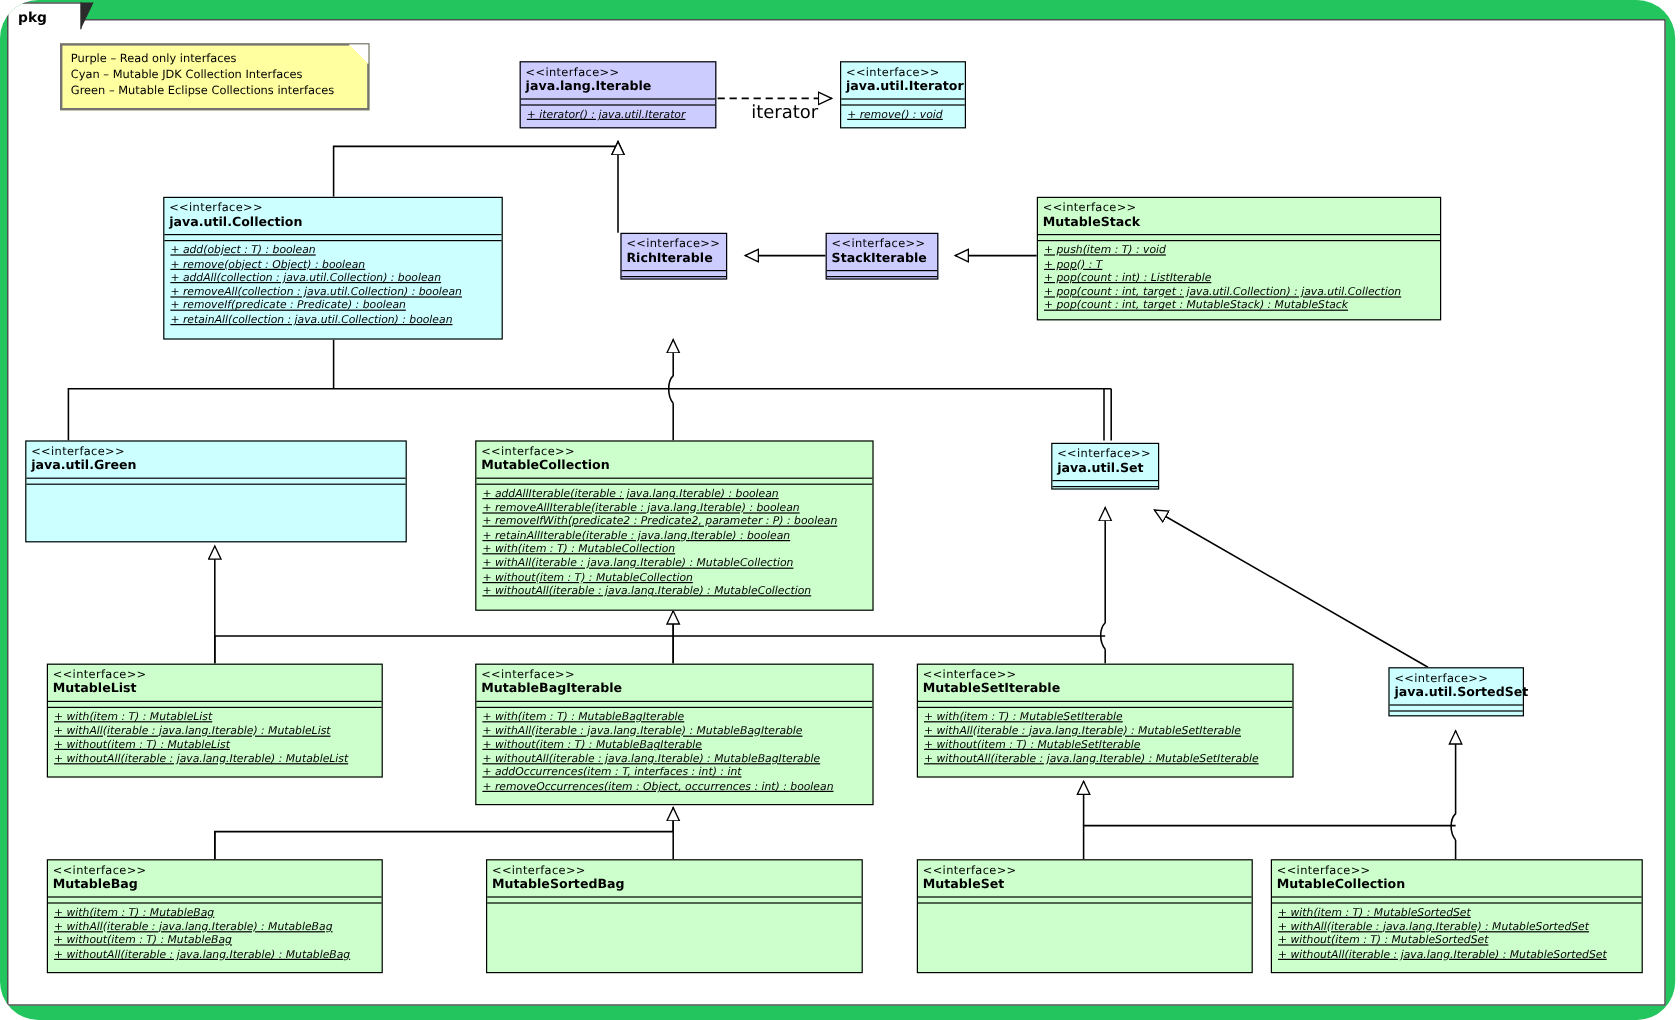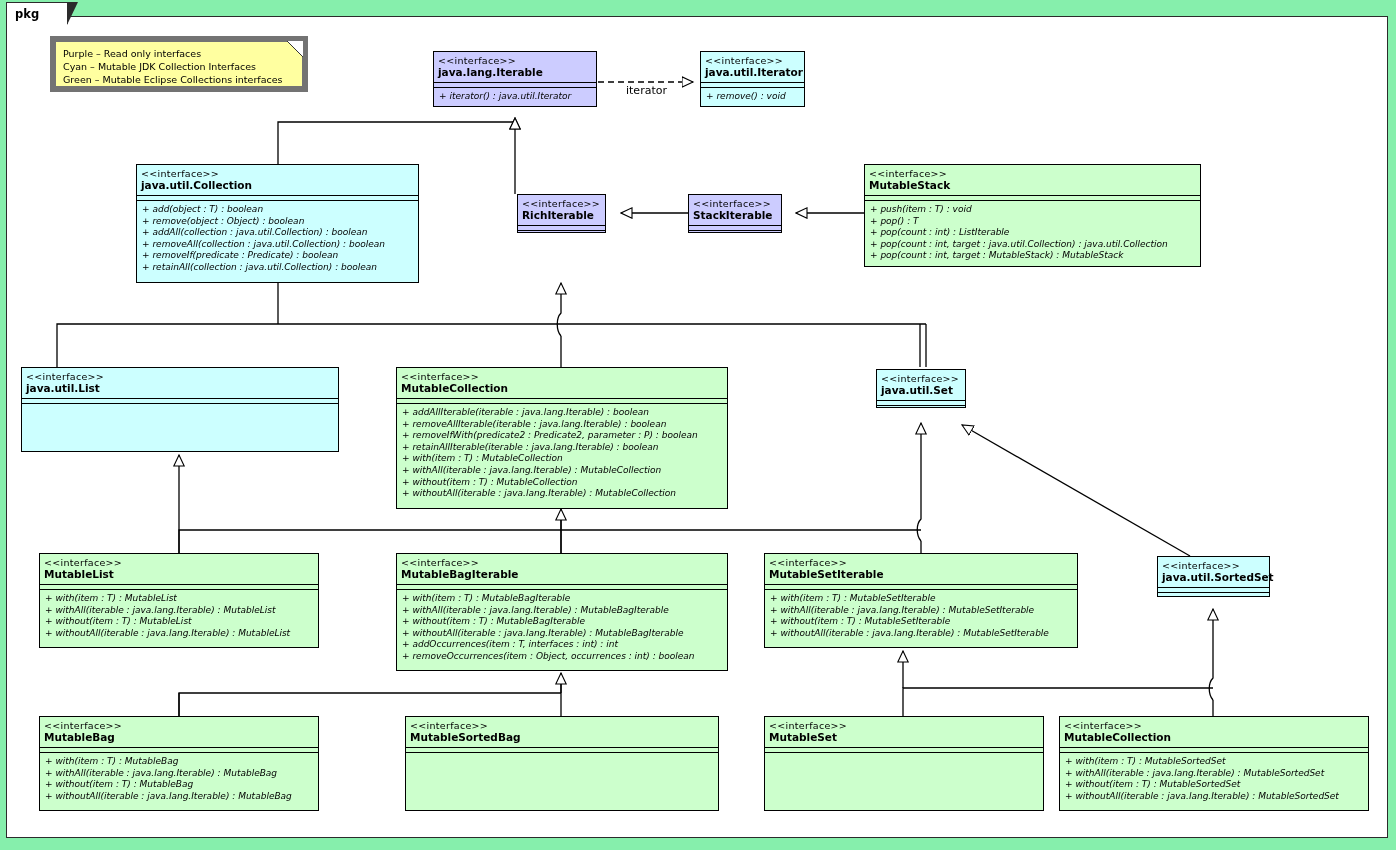--- a/index.html
+++ b/index.html
@@ -1,45 +1,45 @@
 <!DOCTYPE html>
 <html><head>
 <meta charset="utf-8">
 <style>
   html,body{margin:0;padding:0;background:#ffffff;}
   body{font-family:"DejaVu Sans","Liberation Sans",sans-serif;}
-  #canvas{position:relative;width:1396px;height:850px;background:#86efac;overflow:hidden;}
+  #canvas{position:relative;width:1396px;height:850px;background:#22c55e;overflow:hidden;border-radius:32px;}
 
   
   #pkg-frame{position:absolute;left:6px;top:16px;width:1382px;height:822px;border:1.5px solid #2b2b2b;box-sizing:border-box;background:#fff;}
   #pkg-tab{position:absolute;left:6px;top:2px;width:62px;height:22px;border:1.5px solid #2b2b2b;border-bottom:none;box-sizing:border-box;background:#fff;
            font-size:11.5px;font-weight:bold;color:#000;display:flex;align-items:center;padding-left:8px;}
   #pkg-tab:after{content:"";position:absolute;right:-11px;top:-1.5px;width:0;height:0;border-left:11px solid #2b2b2b;border-bottom:23px solid transparent;}
   #pkg-tab-inner{position:absolute;right:-9px;top:0px;width:0;height:0;border-left:9px solid #fff;border-bottom:21px solid transparent;}
 
   
-  .note{position:absolute;background:#ffffa0;border:6px solid #737373;box-sizing:border-box;padding:5px 7px;}
+  .note{position:absolute;background:#ffffa0;border:2px solid #737373;box-sizing:border-box;padding:5px 7px;}
   .note .corner2{position:absolute;right:-1px;top:-1px;width:16px;height:16px;
      background:linear-gradient(to bottom left, #fff 0 49.6%, #333 49.6% 52%, #ffffa0 52% 100%);}
   .note-line{font-size:9.5px;line-height:13px;color:#000;white-space:nowrap;}
 
   
   .uml{position:absolute;border:1.6px solid #000;box-sizing:border-box;background:#ccf;}
   .uml .hdr{padding:3px 4px 4px;line-height:11.5px;}
   .uml .stereo{font-size:9.5px;letter-spacing:0.3px;color:#000;}
   .uml .name{font-size:10.5px;font-weight:bold;color:#000;}
   .uml .sep{height:0;border-top:1.3px solid #000;}
   .uml .attrs{height:4px;border-bottom:1.3px solid #000;}
   .uml .ops{padding:3px 5px 4px 5px;}
-  .uml .op{font-size:9px;font-style:italic;line-height:11.6px;color:#000;white-space:nowrap;}
+  .uml .op{font-size:9px;font-style:italic;line-height:11.6px;color:#000;white-space:nowrap;text-decoration:underline;}
   .uml.purple{background:#ccccff;}
   .uml.cyan{background:#ccffff;}
   .uml.green{background:#ccffcc;}
   svg.overlay{position:absolute;left:0;top:0;width:1400px;height:850px;pointer-events:none;}
-  .edge-label{position:absolute;font-size:11px;color:#000;}
+  .edge-label{position:absolute;font-size:15px;color:#000;}
 </style>
 </head>
 <body>
 
 <div id="canvas">
 
   <div id="pkg-frame"></div>
   <div id="pkg-tab">
     <span>pkg</span>
     <span id="pkg-tab-inner"></span>
@@ -185,21 +185,21 @@
       <div class="op">+ pop() : T</div>
       <div class="op">+ pop(count : int) : ListIterable</div>
       <div class="op">+ pop(count : int, target : java.util.Collection) : java.util.Collection</div>
       <div class="op">+ pop(count : int, target : MutableStack) : MutableStack</div>
     </div>
   </div>
 
   <div class="uml cyan" style="left:21px;top:367px;width:318px;height:85px;">
     <div class="hdr">
       <div class="stereo">&lt;&lt;interface&gt;&gt;</div>
-      <div class="name">java.util.List</div>
+      <div class="name">java.util.Green</div>
     </div>
     <div class="sep"></div>
       <div class="attrs"></div>
   </div>
 
   <div class="uml green" style="left:396px;top:367px;width:332px;height:142px;">
     <div class="hdr">
       <div class="stereo">&lt;&lt;interface&gt;&gt;</div>
       <div class="name">MutableCollection</div>
     </div>

